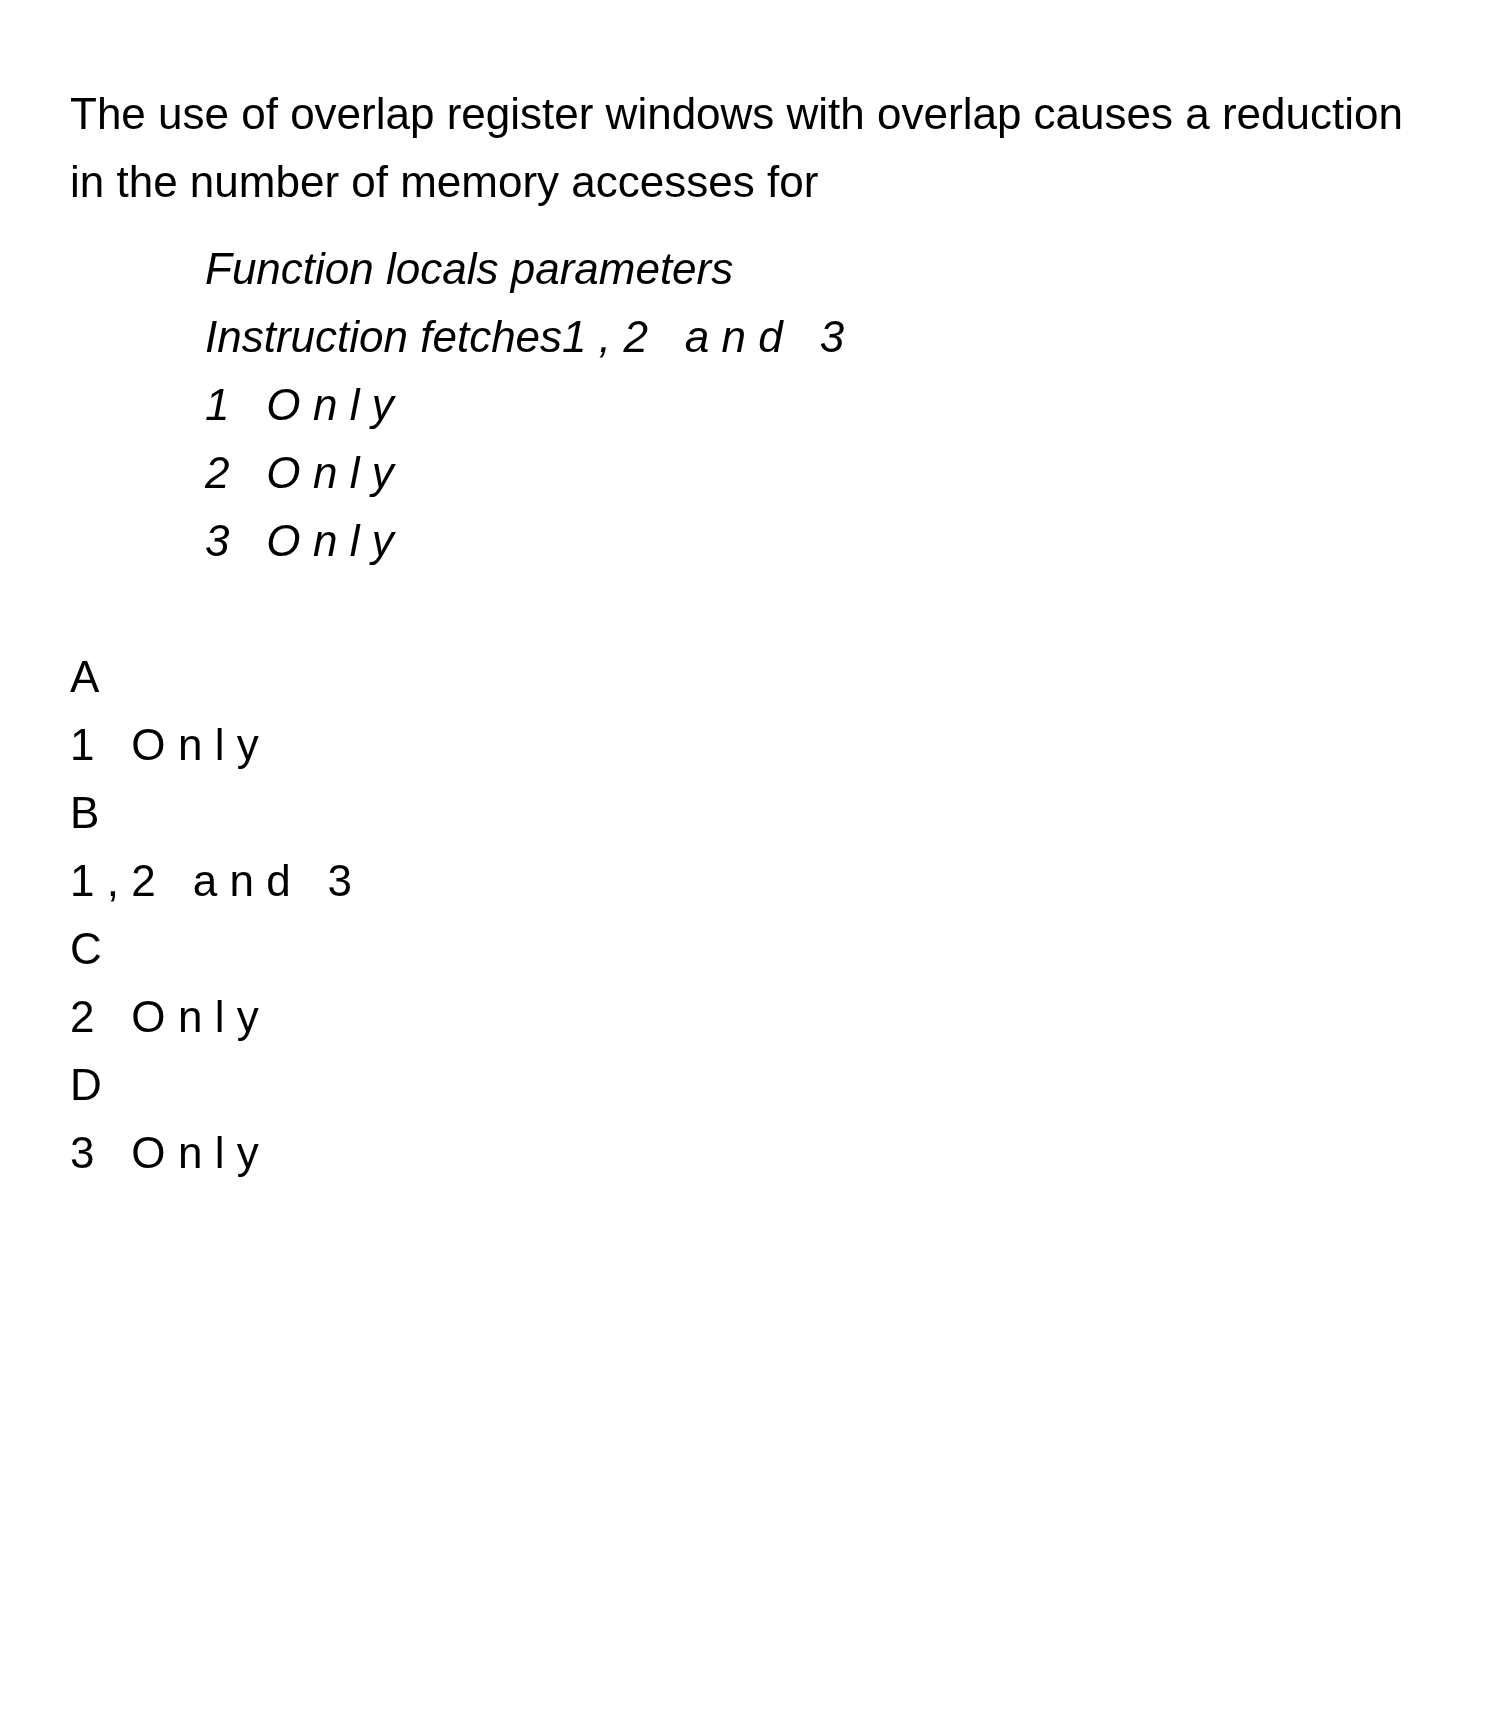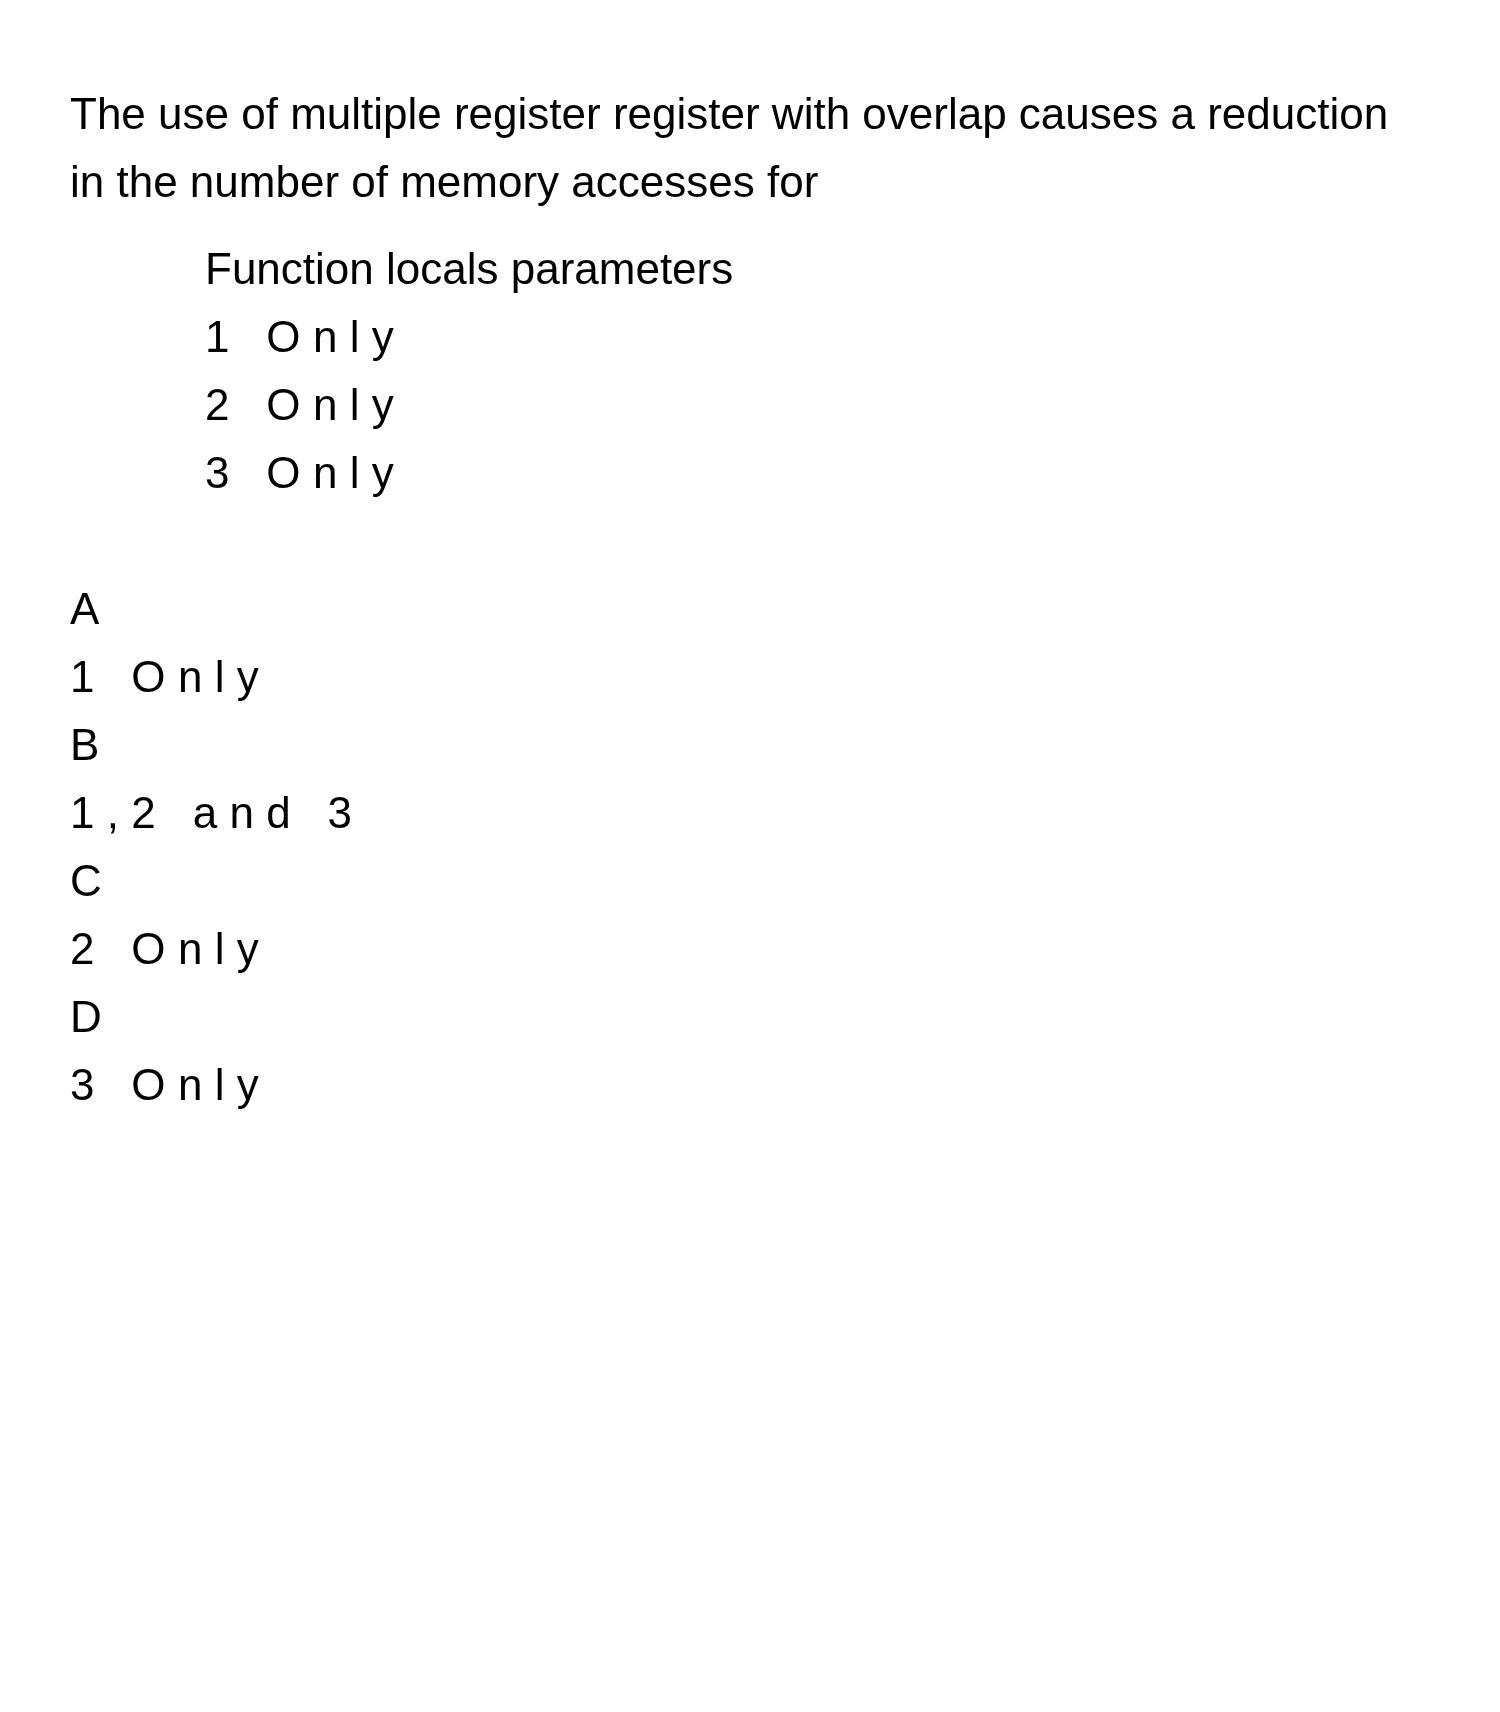--- a/index.html
+++ b/index.html
@@ -16,20 +16,21 @@
       padding: 80px 70px;
     }
     .question-stem {
       font-size: 44px;
       line-height: 1.55;
       margin-bottom: 20px;
     }
     .indented-block {
       padding-left: 135px;
       font-size: 44px;
+      font-style: italic;
     }
     .indented-line {
       font-size: 44px;
       line-height: 1.5;
       margin-bottom: 2px;
     }
     .spaced {
       letter-spacing: 0.28em;
     }
     .options-block {
@@ -42,24 +43,27 @@
     }
     .opt-text {
       font-size: 44px;
       line-height: 1.5;
       margin-bottom: 2px;
     }
   </style>
 </head>
 <body>
 
-<div class="question-stem">The use of multiple register register with overlap causes a reduction in the number of memory accesses for</div>
+<div class="question-stem">The use of overlap register windows with overlap causes a reduction in the number of memory accesses for</div>
 
 <div class="indented-block">
   <div class="indented-line">Function locals parameters</div>
+  <div class="indented-line">
+    <span>Instruction fetches</span><span class="spaced">1,2 and 3</span>
+  </div>
   <div class="indented-line spaced">1 Only</div>
   <div class="indented-line spaced">2 Only</div>
   <div class="indented-line spaced">3 Only</div>
 </div>
 
 <div class="options-block">
   <div class="opt-letter">A</div>
   <div class="opt-text spaced">1 Only</div>
   <div class="opt-letter">B</div>
   <div class="opt-text spaced">1,2 and 3</div>

